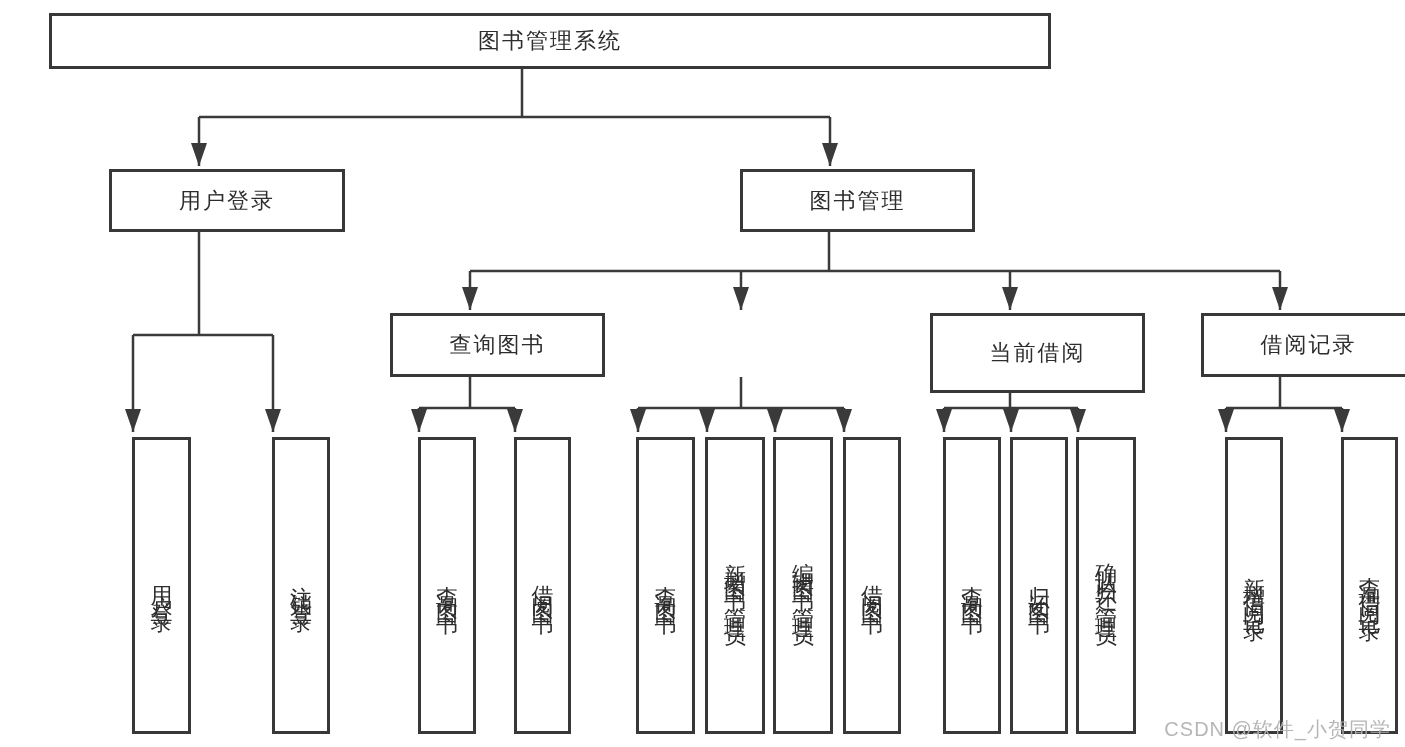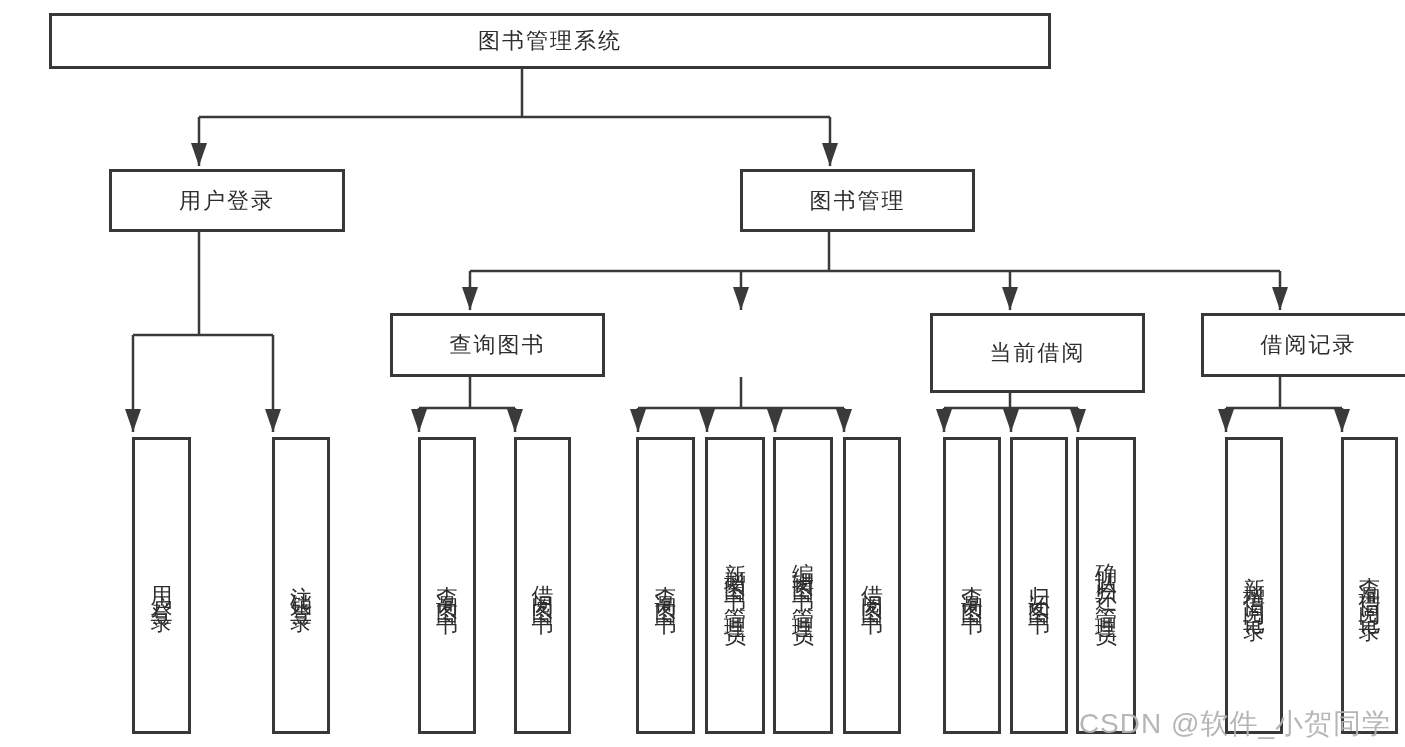--- a/index.html
+++ b/index.html
@@ -29,21 +29,21 @@
     writing-mode:vertical-rl;
     text-orientation:mixed;
     font-size:22px;
     letter-spacing:9px;
     white-space:normal;
   }
   #watermark{
     position:absolute;
     right:14px;
     bottom:4px;
-    font-size:28px;
+    font-size:20px;
     color:rgba(178,178,178,0.95);
     letter-spacing:1px;
     z-index:3;
   }
 </style>
 </head>
 <body>
 
 <div id="stage">
 

